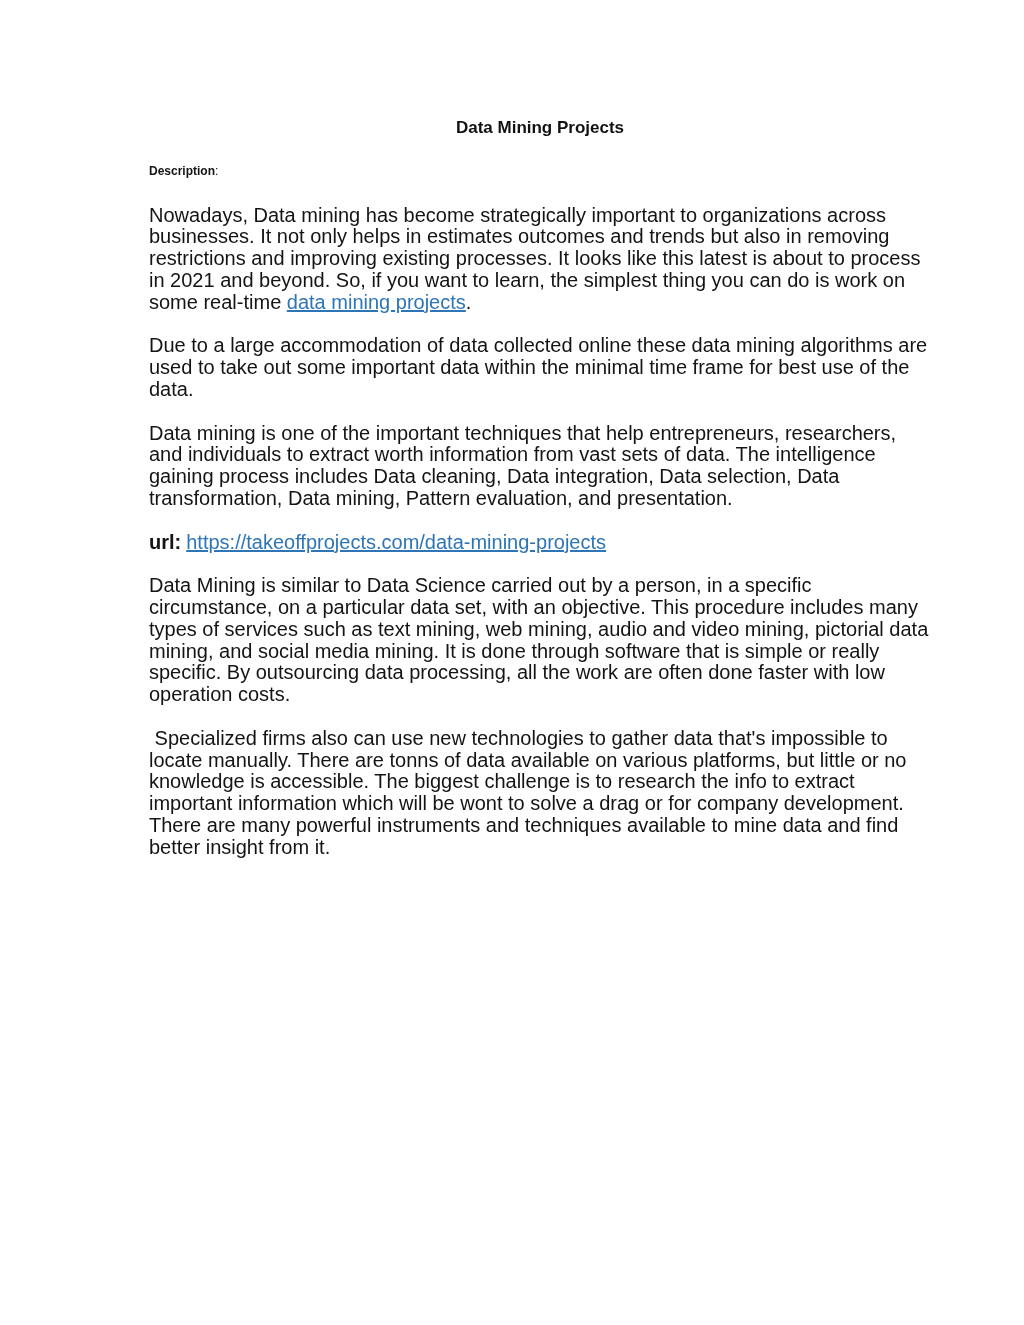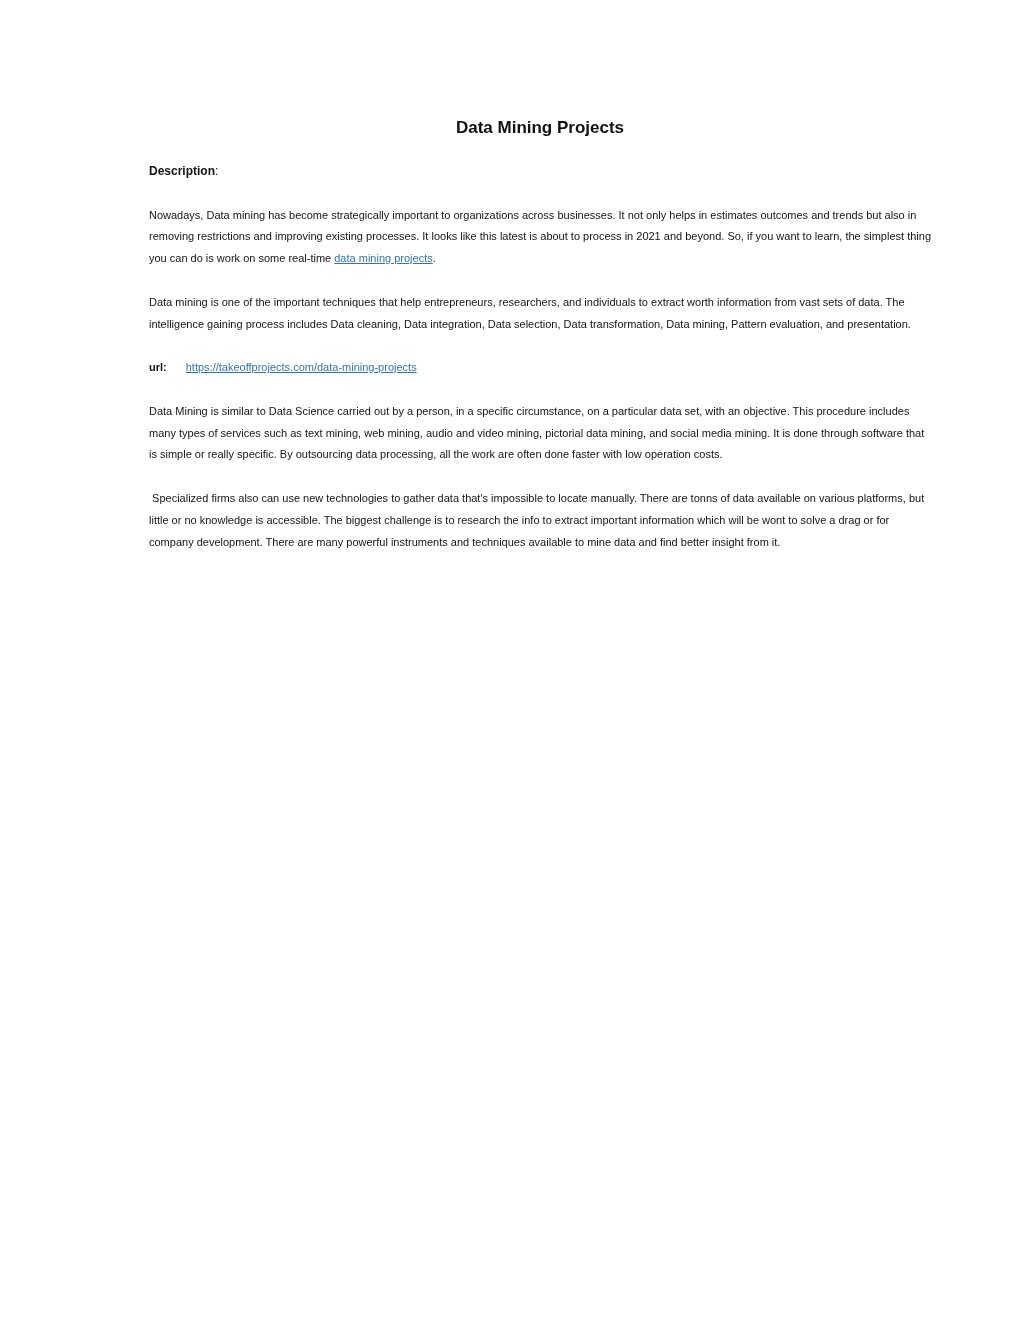--- a/index.html
+++ b/index.html
@@ -32,47 +32,48 @@
   }
   .heading-line {
     font-size: 12px;
     line-height: 21.8px;
     margin: 0 0 21.8px 0;
   }
   .bold {
     font-weight: bold;
   }
   .para {
-    font-size: 11px;
+    font-size: 20px;
     line-height: 21.8px;
     margin: 0 0 21.8px 0;
     white-space: pre-wrap;
     text-align: left;
   }
   .url-label {
     font-weight: bold;
-    padding-right: 19px;
+    padding-right: 5px;
   }
   a.doc-link {
     color: #2e75b6;
     text-decoration: underline;
     cursor: pointer;
   }
 </style>
 </head>
 <body>
 
 <div class="page">
 
   <h1 class="doc-title">Data Mining Projects</h1>
 
   <p class="heading-line"><span class="bold">Description</span><span>:</span></p>
 
   <p class="para"><span>Nowadays, Data mining has become strategically important to organizations across businesses. It not only helps in estimates outcomes and trends but also in removing restrictions and improving existing processes. It looks like this latest is about to process in 2021 and beyond. So, if you want to learn, the simplest thing you can do is work on some real-time </span><a class="doc-link">data mining projects</a><span>.</span></p>
 
+  <p class="para">Due to a large accommodation of data collected online these data mining algorithms are used to take out some important data within the minimal time frame for best use of the data.</p>
 
   <p class="para">Data mining is one of the important techniques that help entrepreneurs, researchers, and individuals to extract worth information from vast sets of data. The intelligence gaining process includes Data cleaning, Data integration, Data selection, Data transformation, Data mining, Pattern evaluation, and presentation.</p>
 
   <p class="para"><span class="url-label">url:</span><a class="doc-link">https://takeoffprojects.com/data-mining-projects</a></p>
 
 
   <p class="para">Data Mining is similar to Data Science carried out by a person, in a specific circumstance, on a particular data set, with an objective. This procedure includes many types of services such as text mining, web mining, audio and video mining, pictorial data mining, and social media mining. It is done through software that is simple or really specific. By outsourcing data processing, all the work are often done faster with low operation costs.</p>
 
   <p class="para"> Specialized firms also can use new technologies to gather data that's impossible to locate manually. There are tonns of data available on various platforms, but little or no knowledge is accessible. The biggest challenge is to research the info to extract important information which will be wont to solve a drag or for company development. There are many powerful instruments and techniques available to mine data and find better insight from it.</p>
 

